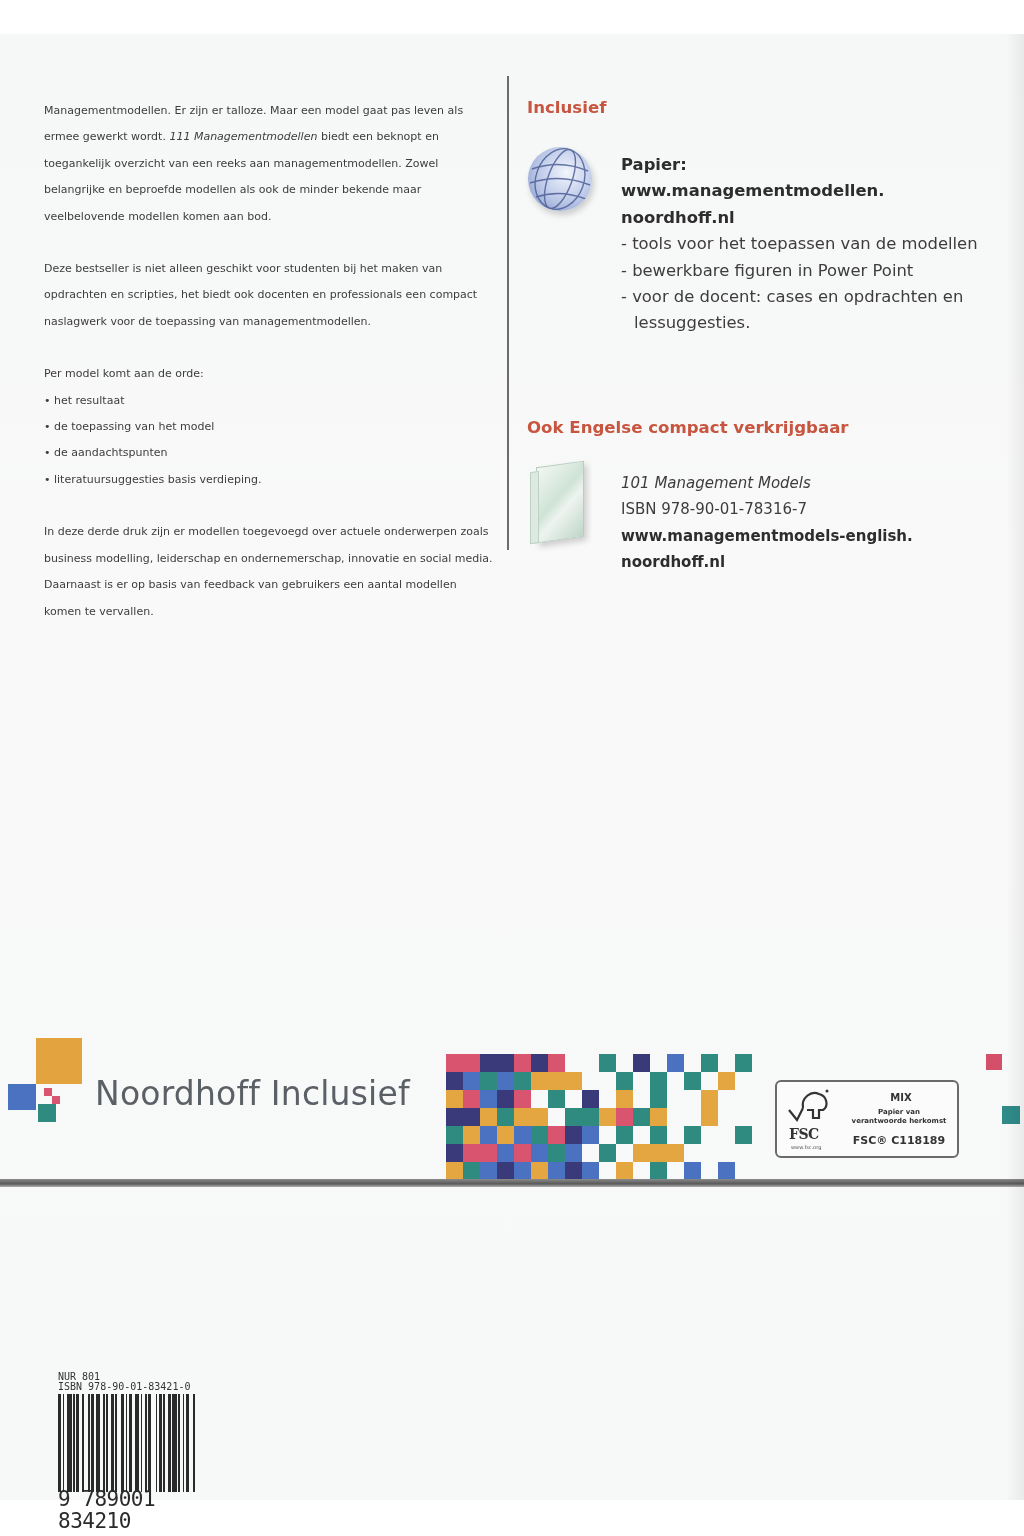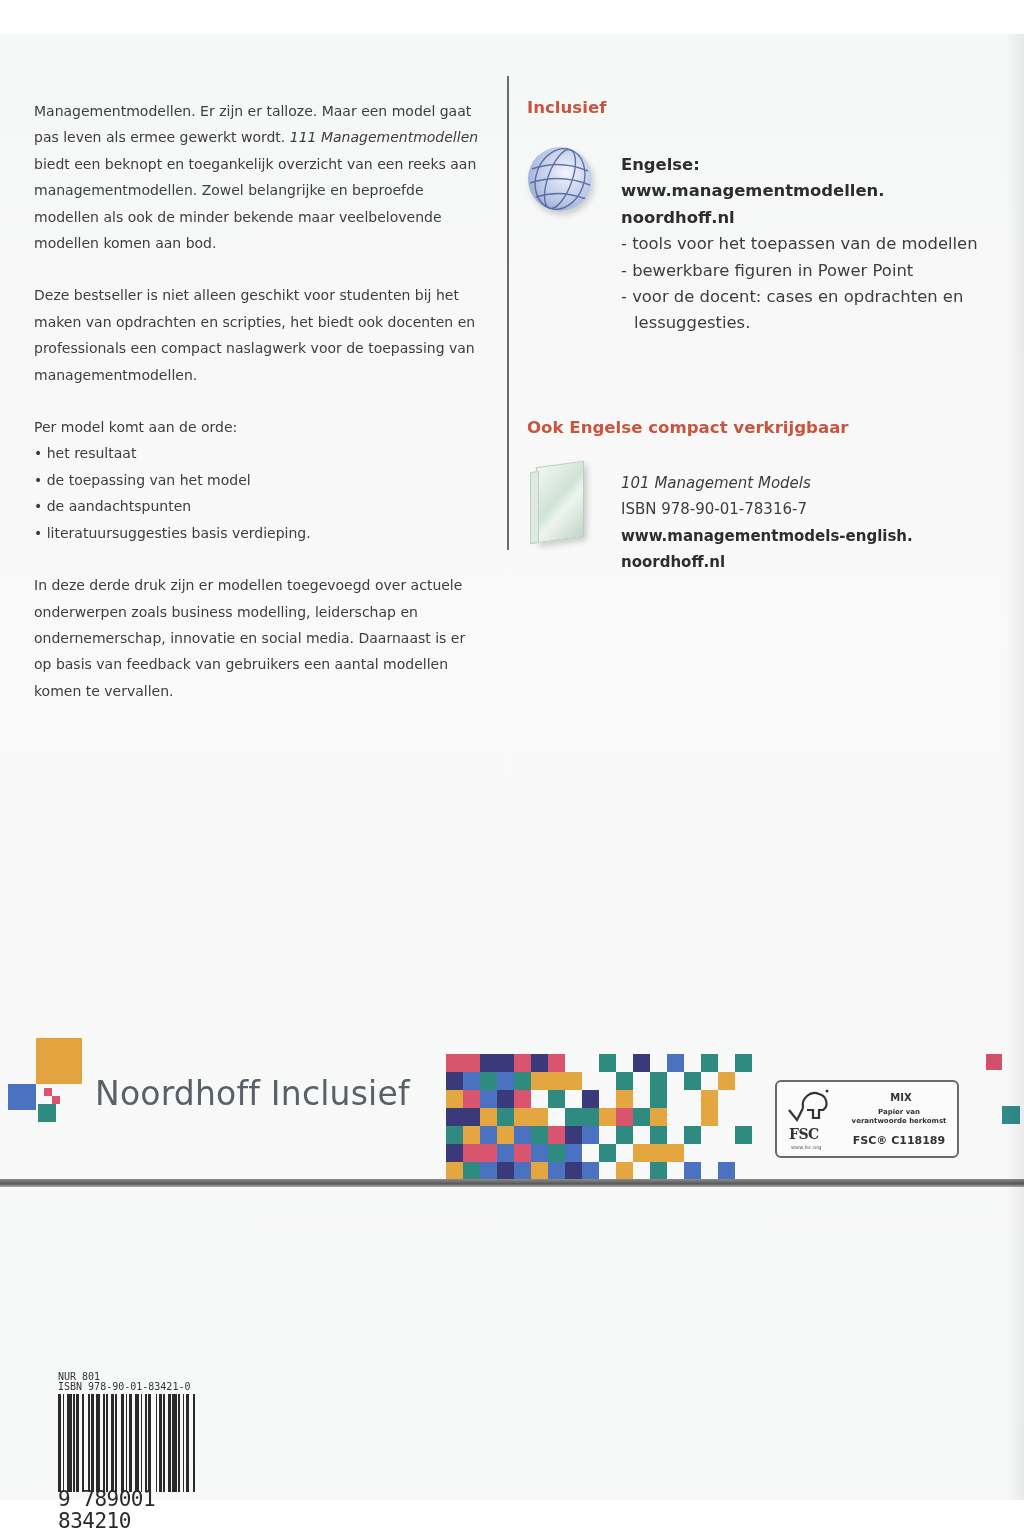--- a/index.html
+++ b/index.html
@@ -2,21 +2,21 @@
 <html><head>
 <meta charset="utf-8">
 <style>
   html,body{margin:0;padding:0;}
   body{width:1024px;height:1536px;background:#ffffff;position:relative;overflow:hidden;
        font-family:"DejaVu Sans",sans-serif;color:#3c3c3c;}
   .page{position:absolute;left:0;top:34px;width:1024px;height:1466px;
         background:linear-gradient(180deg,#f6f7f7 0%,#f9f9f9 40%,#f7f8f8 100%);}
   .page::after{content:"";position:absolute;right:0;top:0;width:18px;height:100%;
         background:linear-gradient(90deg,rgba(0,0,0,0),rgba(0,0,0,0.06));}
-  .col-left{position:absolute;left:34px;top:64px;width:450px;font-size:14px;line-height:26.4px;color:#3d3d3d;}
+  .col-left{position:absolute;left:44px;top:64px;width:450px;font-size:11px;line-height:26.4px;color:#3d3d3d;}
   .col-left p{margin:0 0 26px 0;}
   .col-left ul{list-style:none;margin:0;padding:0;}
   .col-left li::before{content:"• ";}
   .divider{position:absolute;left:507px;top:42px;width:2px;height:474px;background:#6c6c6c;}
   .heading{position:absolute;left:527px;font-size:16.6px;font-weight:bold;color:#c8553f;}
   .globe{position:absolute;left:528px;top:113px;width:64px;height:64px;border-radius:50%;
         background:radial-gradient(circle at 60% 40%,#f2f5fc 0%,#b9c6e6 55%,#7b8fc6 100%);
         box-shadow:2px 4px 6px rgba(0,0,0,0.18);overflow:hidden;}
   .globe svg{position:absolute;left:0;top:0;}
   .site-block{position:absolute;left:621px;top:118px;width:370px;font-size:16.4px;line-height:26.4px;color:#3d3d3d;}
@@ -83,21 +83,21 @@
         <ellipse cx="32" cy="32" rx="12" ry="31" transform="rotate(20 32 32)"></ellipse>
         <ellipse cx="32" cy="32" rx="24" ry="31" transform="rotate(20 32 32)"></ellipse>
         <path d="M4 22 Q32 12 60 24"></path>
         <path d="M2 36 Q32 26 62 38"></path>
         <path d="M8 50 Q32 42 58 52"></path>
       </g>
     </svg>
   </div>
 
   <div class="site-block">
-    <div class="bold">Engelse:</div>
+    <div class="bold">Papier:</div>
     <div class="bold"><span>www.managementmodellen.</span><br><span>noordhoff.nl</span></div>
     <ul class="dash-list">
       <li>tools voor het toepassen van de modellen</li>
       <li>bewerkbare figuren in Power Point</li>
       <li>voor de docent: cases en opdrachten en lessuggesties.</li>
     </ul>
   </div>
 
   <div class="heading" style="top:384px;">Ook Engelse compact verkrijgbaar</div>
 

